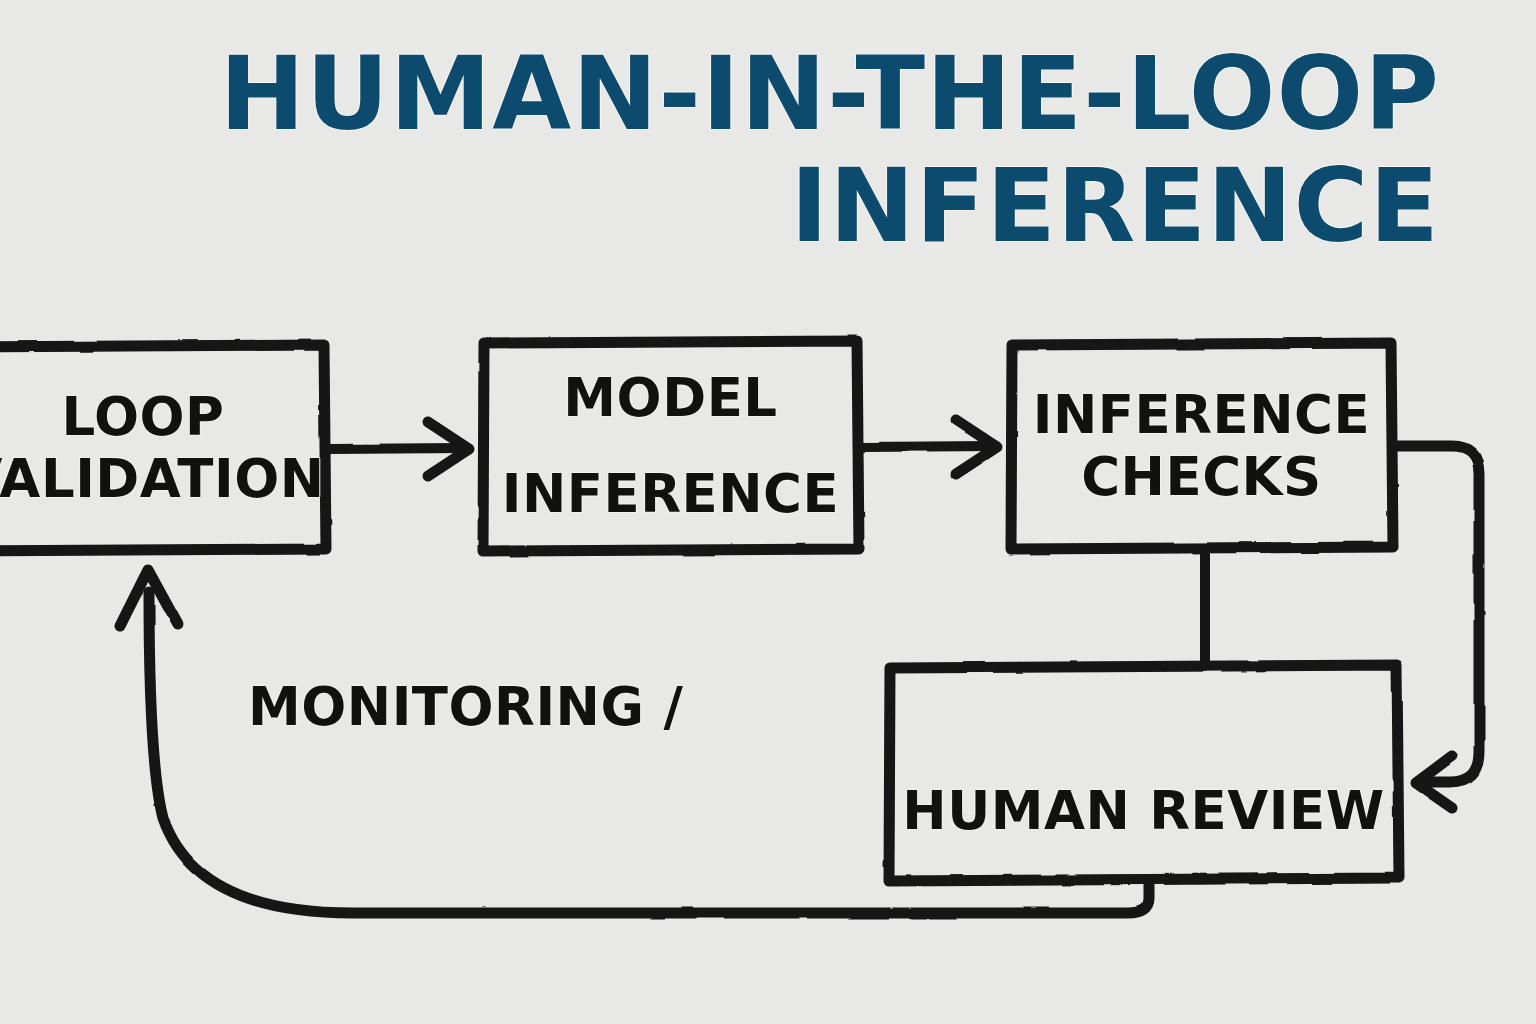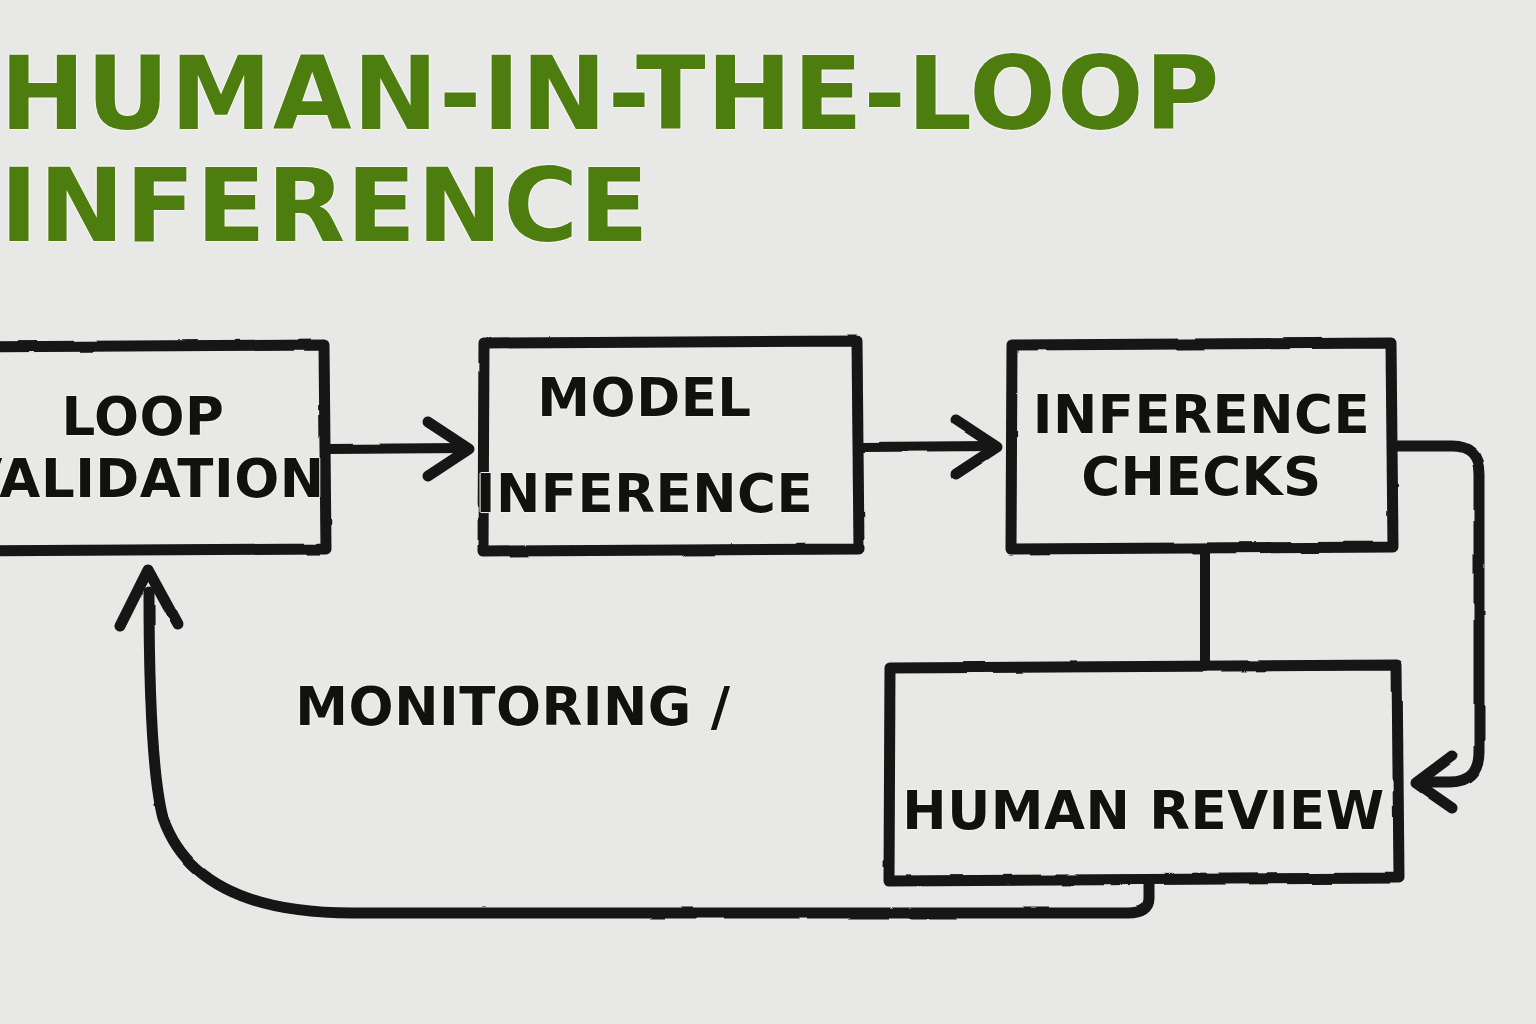--- a/index.html
+++ b/index.html
@@ -27,27 +27,27 @@
     left: 0;
     top: 0;
     width: 1536px;
     height: 1024px;
   }
   .title {
     position: absolute;
     left: 0;
     top: 38px;
     width: 1440px;
-    text-align: left;
+    text-align: right;
     font-family: "DejaVu Sans", sans-serif;
     font-weight: 700;
     font-size: 102px;
     line-height: 112px;
     letter-spacing: 1px;
-    color: #4d7c0f;
+    color: #0c4a6e;
     text-shadow: 0 1px 0 #f7f7f5, 0 -1px 0 #f7f7f5, 1px 0 0 #f7f7f5, -1px 0 0 #f7f7f5;
   }
   .node-label {
     position: absolute;
     font-family: "DejaVu Sans", sans-serif;
     font-weight: 700;
     font-size: 53px;
     line-height: 62px;
     letter-spacing: 0.5px;
     color: #111110;
@@ -62,25 +62,24 @@
     position: absolute;
     left: 248px;
     top: 672px;
     width: 530px;
     font-family: "DejaVu Sans", sans-serif;
     font-weight: 700;
     font-size: 53px;
     line-height: 70px;
     letter-spacing: 0.5px;
     color: #111110;
-    text-align: center;
     text-shadow: 0 1px 0 #f2f2f0, 0 -1px 0 #f2f2f0, 1px 0 0 #f2f2f0, -1px 0 0 #f2f2f0;
   }
   .node-1 { left: -40px;  top: 345px; width: 366px; height: 205px; }
-  .node-2 { left: 456px;  top: 341px; width: 377px; height: 209px; gap: 34px; }
+  .node-2 { left: 482px;  top: 341px; width: 377px; height: 209px; gap: 34px; }
   .node-3 { left: 1010px; top: 343px; width: 383px; height: 205px; }
   .node-4 { left: 888px;  top: 703px; width: 511px; height: 215px; }
 </style>
 </head>
 <body>
 
 <div id="canvas">
 
   <svg id="sketch" viewBox="0 0 1536 1024" xmlns="http://www.w3.org/2000/svg">
     <defs>

